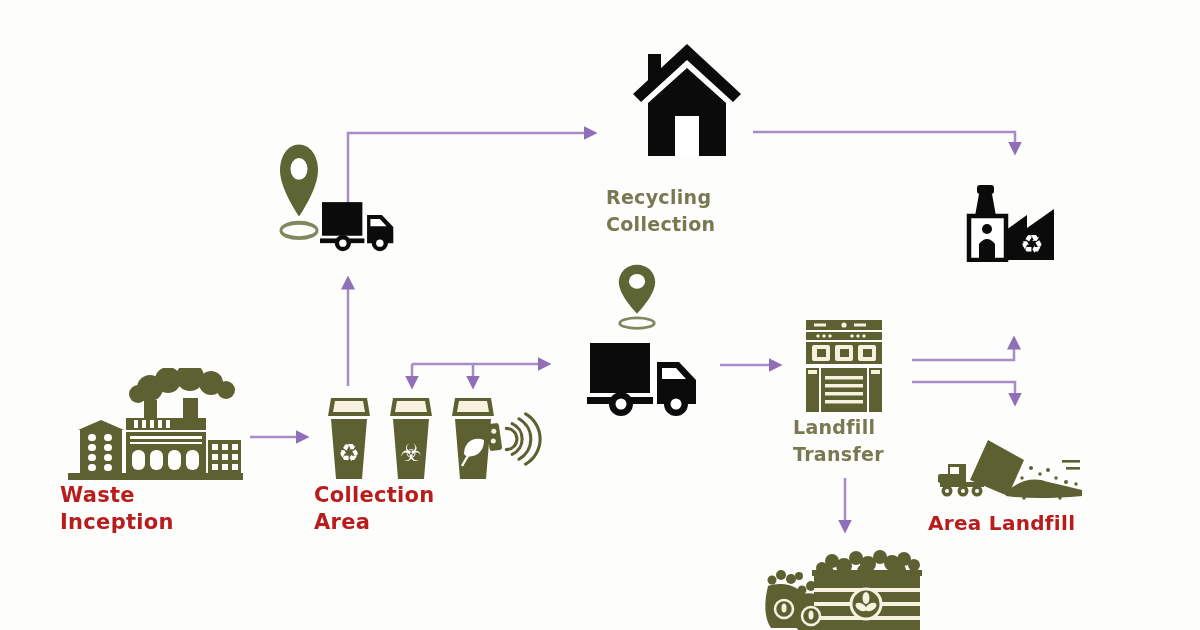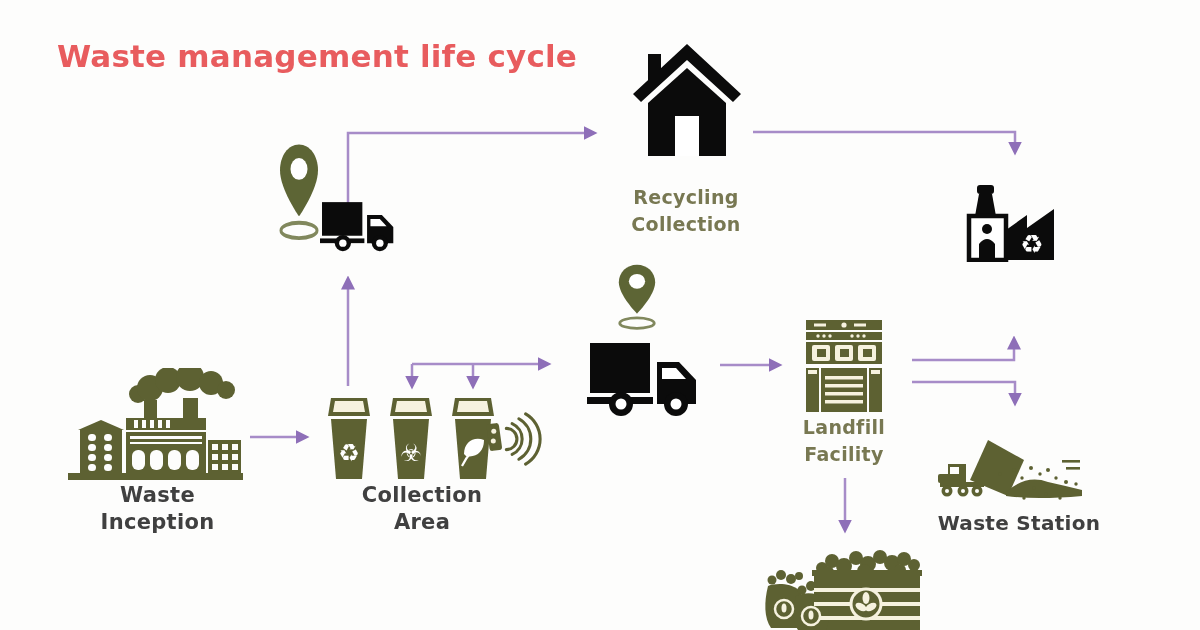--- a/index.html
+++ b/index.html
@@ -1,22 +1,22 @@
 <!DOCTYPE html>
 <html><head>
 <meta charset="utf-8">
 <style>
   html,body{margin:0;padding:0;background:#fff;}
   .canvas{position:relative;width:1200px;height:630px;background:#fdfdfc;overflow:hidden;
           font-family:"DejaVu Sans", sans-serif;}
   .abs{position:absolute;}
   .page-title{position:absolute;left:57px;top:38px;font-size:31px;font-weight:bold;
               color:#e85c5e;letter-spacing:.2px;}
-  .node-label{position:absolute;font-weight:bold;text-align:center;letter-spacing:.3px;line-height:27px;}
-  .label-strong{color:#404040;font-size:21px;}
+  .node-label{position:absolute;font-weight:bold;text-align:left;letter-spacing:.3px;line-height:27px;}
+  .label-strong{color:#b91c1c;font-size:21px;}
   .label-soft{color:#787852;font-size:19px;}
   svg{display:block;}
 </style>
 </head>
 <body>
 
 <div class="canvas">
 
   <svg class="abs" style="left:0;top:0" width="1200" height="630" viewBox="0 0 1200 630">
     <defs>
@@ -32,21 +32,20 @@
       <path d="M412 364 H548" marker-end="url(#ah)"></path>
       <path d="M412 364 V386" marker-end="url(#ah)"></path>
       <path d="M473 364 V386" marker-end="url(#ah)"></path>
       <path d="M720 365 H779" marker-end="url(#ah)"></path>
       <path d="M912 360 H1014 V339" marker-end="url(#ah)"></path>
       <path d="M912 382 H1015 V403" marker-end="url(#ah)"></path>
       <path d="M845 478 V530" marker-end="url(#ah)"></path>
     </g>
   </svg>
 
-  <div class="page-title">Waste management life cycle</div>
 
   <svg class="abs" style="left:628px;top:42px" width="118" height="124" viewBox="0 0 118 124">
     <g fill="#0b0b0b">
       <rect x="20" y="12" width="13" height="28"></rect>
       <path d="M59 2 L113 52 L105 60 L59 18 L13 60 L5 52 Z"></path>
       <path d="M59 26 L98 61 L98 114 L20 114 L20 61 Z"></path>
     </g>
     <rect x="47" y="74" width="24" height="40" fill="#fff"></rect>
   </svg>
   <div class="node-label label-soft" style="left:606px;top:184px;width:160px">
@@ -177,21 +176,21 @@
     <rect x="2" y="12" width="13" height="28" rx="3" fill="#5d6132" transform="rotate(-8 8 26)"></rect>
     <circle cx="8" cy="20" r="2.6" fill="#f6f2df"></circle>
       <circle cx="7.5" cy="30" r="2.6" fill="#f6f2df"></circle>
     <g fill="none" stroke="#5d6132" stroke-width="3.2" stroke-linecap="round">
       <path d="M21 17 a11 11 0 0 1 0 22"></path>
       <path d="M27 12 a17.5 17.5 0 0 1 0 32"></path>
       <path d="M34 7 a24 24 0 0 1 0 42"></path>
       <path d="M41 2 a30 30 0 0 1 0 52"></path>
     </g>
   </svg>
-  <div class="node-label label-strong" style="left:332px;top:482px;width:180px">Collection Area</div>
+  <div class="node-label label-strong" style="left:314px;top:482px;width:180px">Collection Area</div>
 
   <svg class="abs" style="left:804px;top:320px" width="80" height="92" viewBox="0 0 80 92">
     <g fill="#5d6132">
       <rect x="2" y="0" width="76" height="10"></rect>
       <rect x="2" y="12" width="76" height="8"></rect>
       <rect x="2" y="22" width="76" height="22"></rect>
       <rect x="2" y="48" width="13" height="44"></rect>
       <rect x="65" y="48" width="13" height="44"></rect>
       <rect x="17" y="48" width="46" height="44"></rect>
     </g>
@@ -216,21 +215,21 @@
         <rect x="21" y="80" width="38" height="3.5"></rect>
     </g>
     <g fill="#5d6132">
       <rect x="13" y="29" width="9" height="8"></rect>
         <rect x="36" y="29" width="9" height="8"></rect>
         <rect x="59" y="29" width="9" height="8"></rect>
     </g>
   </svg>
   <div class="node-label label-soft" style="left:793px;top:414px;width:102px">
     <div>Landfill</div>
-    <div>Facility</div>
+    <div>Transfer</div>
   </div>
 
   <svg class="abs" style="left:936px;top:430px" width="150" height="74" viewBox="0 0 150 74">
     <g fill="#5d6132">
       <rect x="2" y="44" width="12" height="9" rx="2"></rect>
       <rect x="12" y="34" width="18" height="19"></rect>
       <rect x="4" y="52" width="44" height="5"></rect>
       <path d="M34 50 L52 10 L88 30 L72 66 Z"></path>
       <path d="M70 62 Q90 44 112 52 Q130 56 146 60 L146 66 Q100 70 70 66 Z"></path>
       <rect x="126" y="30" width="18" height="2.6"></rect>
@@ -250,21 +249,21 @@
       <circle cx="64" cy="44" r="1.7"></circle>
     </g>
     <rect x="14" y="37" width="9" height="7" fill="#fdfdfc"></rect>
     <circle cx="11" cy="61" r="5.5" fill="#5d6132"></circle>
       <circle cx="11" cy="61" r="2" fill="#fdfdfc"></circle>
     <circle cx="27" cy="61" r="5.5" fill="#5d6132"></circle>
       <circle cx="27" cy="61" r="2" fill="#fdfdfc"></circle>
     <circle cx="41" cy="61" r="5.5" fill="#5d6132"></circle>
       <circle cx="41" cy="61" r="2" fill="#fdfdfc"></circle>
   </svg>
-  <div class="node-label label-strong" style="left:928px;top:510px;width:182px;font-size:20px">Waste Station</div>
+  <div class="node-label label-strong" style="left:928px;top:510px;width:182px;font-size:20px">Area Landfill</div>
 
   <svg class="abs" style="left:764px;top:546px" width="158" height="84" viewBox="0 0 158 84">
     <g fill="#5d6132">
       <circle cx="58" cy="22" r="6"></circle>
         <circle cx="68" cy="15" r="7"></circle>
         <circle cx="80" cy="20" r="8"></circle>
       <circle cx="92" cy="12" r="7"></circle>
         <circle cx="104" cy="18" r="8"></circle>
         <circle cx="116" cy="11" r="7"></circle>
       <circle cx="128" cy="17" r="8"></circle>

